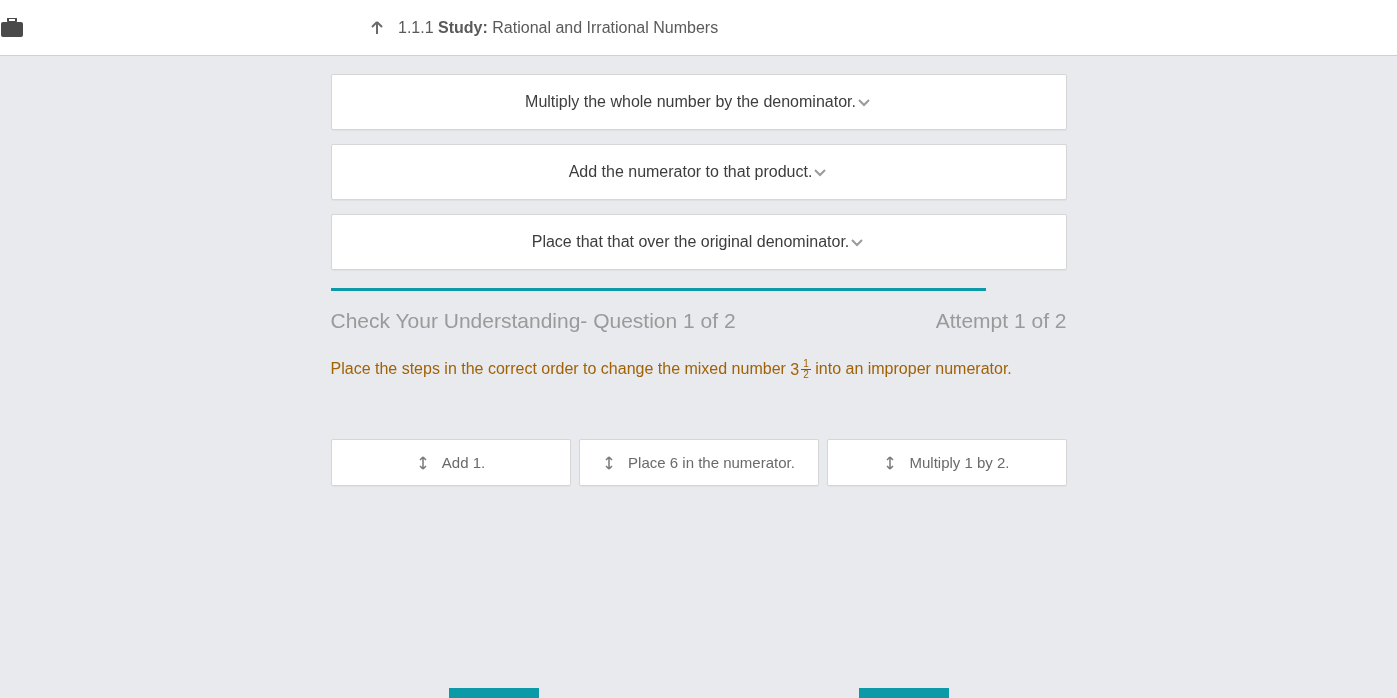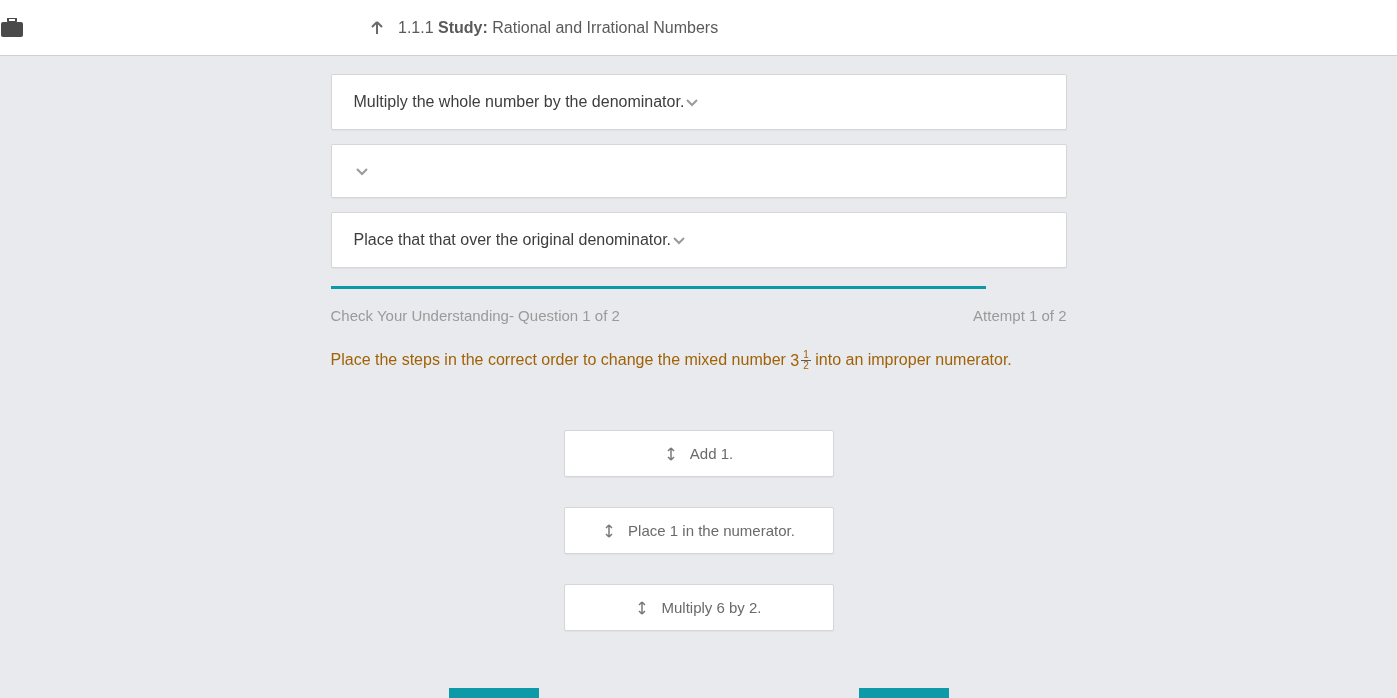--- a/index.html
+++ b/index.html
@@ -58,21 +58,21 @@
       width: 736px;
     }
     .step-card {
       background: #ffffff;
       border: 1px solid #d6d6d6;
       border-radius: 2px;
       padding: 18px 22px;
       margin-bottom: 14px;
       display: flex;
       align-items: center;
-      justify-content: flex-start;
+      justify-content: center;
       box-shadow: 0 1px 1px rgba(0,0,0,0.04);
     }
     .step-card .label {
       font-size: 16px;
       color: #3d3d3d;
     }
     .chevron {
       width: 16px;
       height: 16px;
       display: inline-flex;
@@ -84,21 +84,21 @@
     .divider-line {
       height: 3px;
       background: #0d9aa8;
       margin: 18px 0 18px 0;
       width: 655px;
     }
     .meta-row {
       display: flex;
       justify-content: space-between;
       color: #9a9a9a;
-      font-size: 15px;
+      font-size: 21px;
       margin-bottom: 22px;
     }
     .prompt-text {
       color: #a16207;
       font-size: 16px;
       line-height: 1.7;
       margin-bottom: 56px;
     }
     .mixed-number {
       display: inline-flex;
@@ -110,23 +110,22 @@
       display: inline-flex;
       flex-direction: column;
       align-items: center;
       font-size: 10px;
       line-height: 10px;
     }
     .mixed-number .frac .top { border-bottom: 1px solid #5a5a5a; padding: 0 2px; }
     .mixed-number .frac .bottom { padding: 0 2px; }
     .answers {
       display: flex;
-      flex-direction: column;
-      align-items: center;
-      gap: 30px;
+      align-items: center;
+      gap: 8px;
     }
     .answer-card {
       background: #ffffff;
       border: 1px solid #d6d6d6;
       border-radius: 2px;
       padding: 14px 22px;
       width: 270px;
       display: flex;
       align-items: center;
       justify-content: center;
@@ -197,20 +196,21 @@
     <div class="step-card">
       <span class="label">Multiply the whole number by the denominator.</span>
       <span class="chevron">
         <svg viewBox="0 0 14 14" fill="none" stroke="#9a9a9a" stroke-width="2">
             <path d="M2 5 L7 10 L12 5"></path>
           </svg>
       </span>
     </div>
 
     <div class="step-card">
+      <span class="label">Add the numerator to that product.</span>
       <span class="chevron">
         <svg viewBox="0 0 14 14" fill="none" stroke="#9a9a9a" stroke-width="2">
             <path d="M2 5 L7 10 L12 5"></path>
           </svg>
       </span>
     </div>
 
     <div class="step-card">
       <span class="label">Place that that over the original denominator.</span>
       <span class="chevron">
@@ -247,29 +247,29 @@
           </svg>
         </span>
         <span>Add 1.</span>
       </div>
       <div class="answer-card">
         <span class="drag-icon">
           <svg viewBox="0 0 14 14" fill="none" stroke="#7a7a7a" stroke-width="1.5">
             <path d="M7 1 L7 13 M7 1 L4 4 M7 1 L10 4 M7 13 L4 10 M7 13 L10 10"></path>
           </svg>
         </span>
-        <span>Place 1 in the numerator.</span>
+        <span>Place 6 in the numerator.</span>
       </div>
       <div class="answer-card">
         <span class="drag-icon">
           <svg viewBox="0 0 14 14" fill="none" stroke="#7a7a7a" stroke-width="1.5">
             <path d="M7 1 L7 13 M7 1 L4 4 M7 1 L10 4 M7 13 L4 10 M7 13 L10 10"></path>
           </svg>
         </span>
-        <span>Multiply 6 by 2.</span>
+        <span>Multiply 1 by 2.</span>
       </div>
     </div>
 
   </div>
 </div>
 
 <div class="bottom-btns">
   <div class="bottom-btn"></div>
   <div class="bottom-btn"></div>
 </div>

